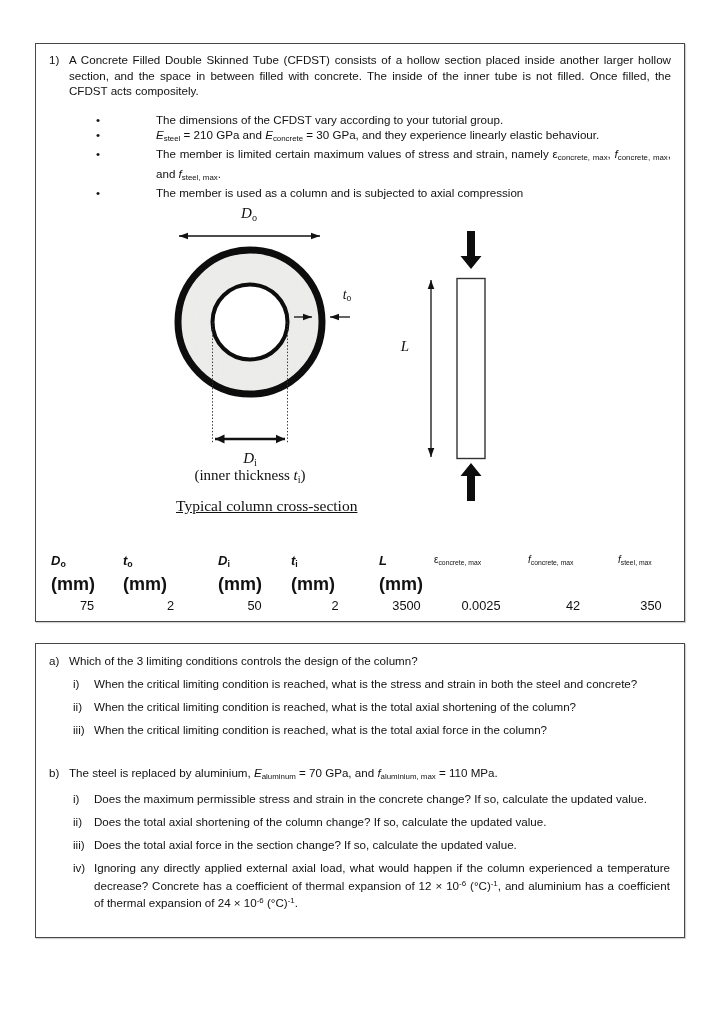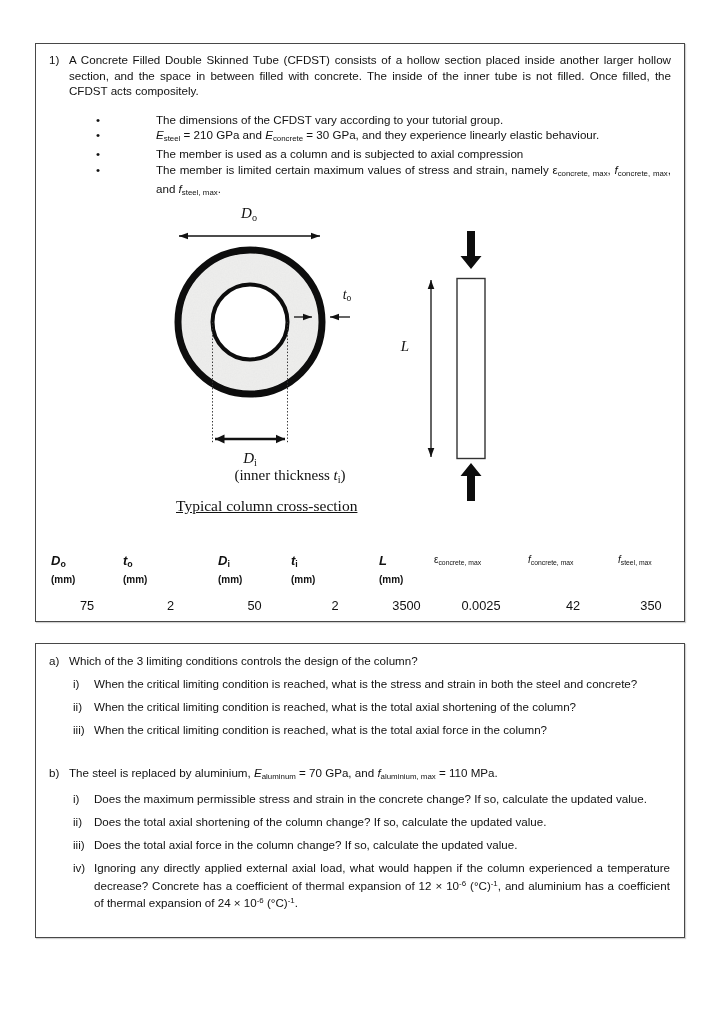--- a/index.html
+++ b/index.html
@@ -27,21 +27,21 @@
   
   .diag-svg{position:absolute;left:0;top:140px;}
   .dlabel{position:absolute;font-family:"Liberation Serif",serif;font-size:15px;white-space:nowrap;}
   .center{transform:translateX(-50%);}
   .caption{text-decoration:underline;font-size:15.5px;}
   
   .dtable{position:absolute;left:15px;top:509px;width:635px;}
   .trow{display:grid;grid-template-columns:72px 95px 73px 88px 55px 94px 90px 66px;}
   .sym-cell{font-size:13px;height:20px;}
   .sym-small{font-size:10px;padding-top:1px;}
-  .unit-cell{font-size:10px;font-weight:700;height:21px;}
+  .unit-cell{font-size:18px;font-weight:700;height:21px;}
   .val-cell{font-size:12.8px;height:22px;padding-top:3px;text-align:center;}
   
   .qinner{padding:9px 14px 0 13px;}
   .qitem{display:flex;margin:7.5px 0 0 24px;}
   .ilabel{flex:none;width:21px;}
   .itext{flex:1;}
   .partb{margin-top:27px;}
 </style>
 </head>
 <body>
@@ -58,25 +58,25 @@
         <li class="bullet">
             <span class="bdot"></span>
             <span class="bulltext jtext"><span>The dimensions of the CFDST vary according to your tutorial group.</span></span>
           </li>
         <li class="bullet">
             <span class="bdot"></span>
             <span class="bulltext jtext"><span style="font-style: italic;">E</span><span class="sub">steel</span><span> = 210 GPa and </span><span style="font-style: italic;">E</span><span class="sub">concrete</span><span> = 30 GPa, and they experience linearly elastic behaviour.</span></span>
           </li>
         <li class="bullet">
             <span class="bdot"></span>
+            <span class="bulltext jtext"><span>The member is limited certain maximum values of stress and strain, namely </span><span>ε</span><span class="sub">concrete, max</span><span>, </span><span style="font-style: italic;">f</span><span class="sub">concrete, max</span><span>, and </span><span style="font-style: italic;">f</span><span class="sub">steel, max</span><span>.</span></span>
+          </li>
+        <li class="bullet">
+            <span class="bdot"></span>
             <span class="bulltext jtext"><span>The member is used as a column and is subjected to axial compression</span></span>
-          </li>
-        <li class="bullet">
-            <span class="bdot"></span>
-            <span class="bulltext jtext"><span>The member is limited certain maximum values of stress and strain, namely </span><span>ε</span><span class="sub">concrete, max</span><span>, </span><span style="font-style: italic;">f</span><span class="sub">concrete, max</span><span>, and </span><span style="font-style: italic;">f</span><span class="sub">steel, max</span><span>.</span></span>
           </li>
       </ul>
     </div>
 
     <svg class="diag-svg" width="650" height="330" viewBox="0 0 650 330">
       <defs>
         <marker id="mA" markerUnits="userSpaceOnUse" markerWidth="10" markerHeight="8" refX="9" refY="4" orient="auto-start-reverse">
           <path d="M0,0.7 L9,4 L0,7.3 z" fill="#111"></path>
         </marker>
         <marker id="mB" markerUnits="userSpaceOnUse" markerWidth="11" markerHeight="10" refX="9.5" refY="5" orient="auto-start-reverse">
@@ -106,21 +106,21 @@
         <path d="M431,47 h8 v25 h6.5 l-10.5,13 -10.5,-13 h6.5 z" fill="#0d0d0d"></path>
         <rect x="421" y="94.5" width="28" height="180" fill="#ffffff" stroke="#333" stroke-width="1.4"></rect>
         <path d="M435,279 l10.5,13 h-6.5 v25 h-8 v-25 h-6.5 z" fill="#0d0d0d"></path>
         <line x1="395" y1="96" x2="395" y2="273" stroke="#111" stroke-width="1.3" marker-start="url(#mA)" marker-end="url(#mA)"></line>
       </g>
     </svg>
 
     <div class="dlabel center" style="left:213px;top:161px;"><span style="font-style: italic;">D</span><span class="sub">o</span></div>
     <div class="dlabel center" style="left:311px;top:243px;font-size:14px;"><span style="font-style: italic;">t</span><span class="sub">o</span></div>
     <div class="dlabel center" style="left:214px;top:406px;"><span style="font-style: italic;">D</span><span class="sub">i</span></div>
-    <div class="dlabel center" style="left:214px;top:423px;margin-left:40px;"><span>(inner thickness </span><span style="font-style: italic;">t</span><span class="sub">i</span><span>)</span></div>
+    <div class="dlabel center" style="left:214px;top:423px;"><span>(inner thickness </span><span style="font-style: italic;">t</span><span class="sub">i</span><span>)</span></div>
     <div class="dlabel center" style="left:369px;top:294px;"><span style="font-style: italic;">L</span></div>
     <div class="dlabel caption" style="left:140px;top:453px;">Typical column cross-section</div>
 
     <div class="dtable">
       <div class="trow">
         <div class="sym-cell"><span style="font-weight: 700; font-style: italic;">D</span><span class="sub" style="font-weight: 700;">o</span></div>
         <div class="sym-cell"><span style="font-weight: 700; font-style: italic;">t</span><span class="sub" style="font-weight: 700;">o</span></div>
         <div class="sym-cell"><span style="font-weight: 700; font-style: italic;">D</span><span class="sub" style="font-weight: 700;">i</span></div>
         <div class="sym-cell"><span style="font-weight: 700; font-style: italic;">t</span><span class="sub" style="font-weight: 700;">i</span></div>
         <div class="sym-cell"><span style="font-weight: 700; font-style: italic;">L</span></div>
@@ -181,21 +181,21 @@
         <div class="qitem">
           <span class="ilabel">i)</span>
           <div class="itext jtext"><span>Does the maximum permissible stress and strain in the concrete change? If so, calculate the updated value.</span></div>
         </div>
         <div class="qitem">
           <span class="ilabel">ii)</span>
           <div class="itext jtext"><span>Does the total axial shortening of the column change? If so, calculate the updated value.</span></div>
         </div>
         <div class="qitem">
           <span class="ilabel">iii)</span>
-          <div class="itext jtext"><span>Does the total axial force in the column change? If so, calculate the updated value.</span></div>
+          <div class="itext jtext"><span>Does the total axial force in the section change? If so, calculate the updated value.</span></div>
         </div>
         <div class="qitem">
           <span class="ilabel">iv)</span>
           <div class="itext jtext"><span>Ignoring any directly applied external axial load, what would happen if the column experienced a temperature decrease? Concrete has a coefficient of thermal expansion of 12 × 10</span><span class="sup">-6</span><span> (°C)</span><span class="sup">-1</span><span>, and aluminium has a coefficient of thermal expansion of 24 × 10</span><span class="sup">-6</span><span> (°C)</span><span class="sup">-1</span><span>.</span></div>
         </div>
       </div>
 
     </div>
   </section>
 

